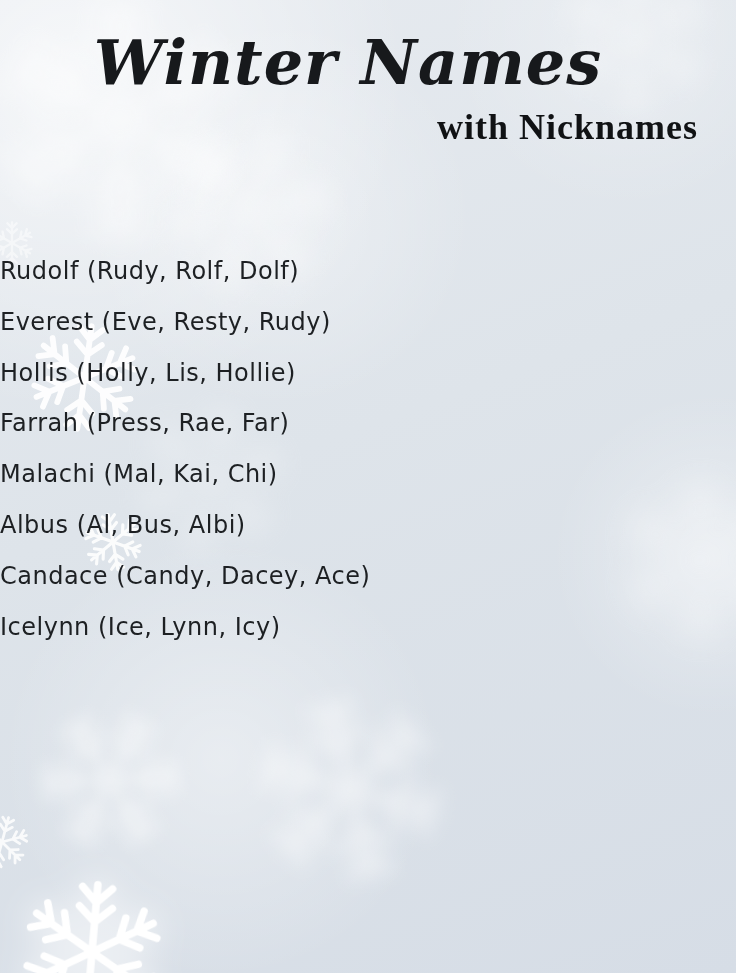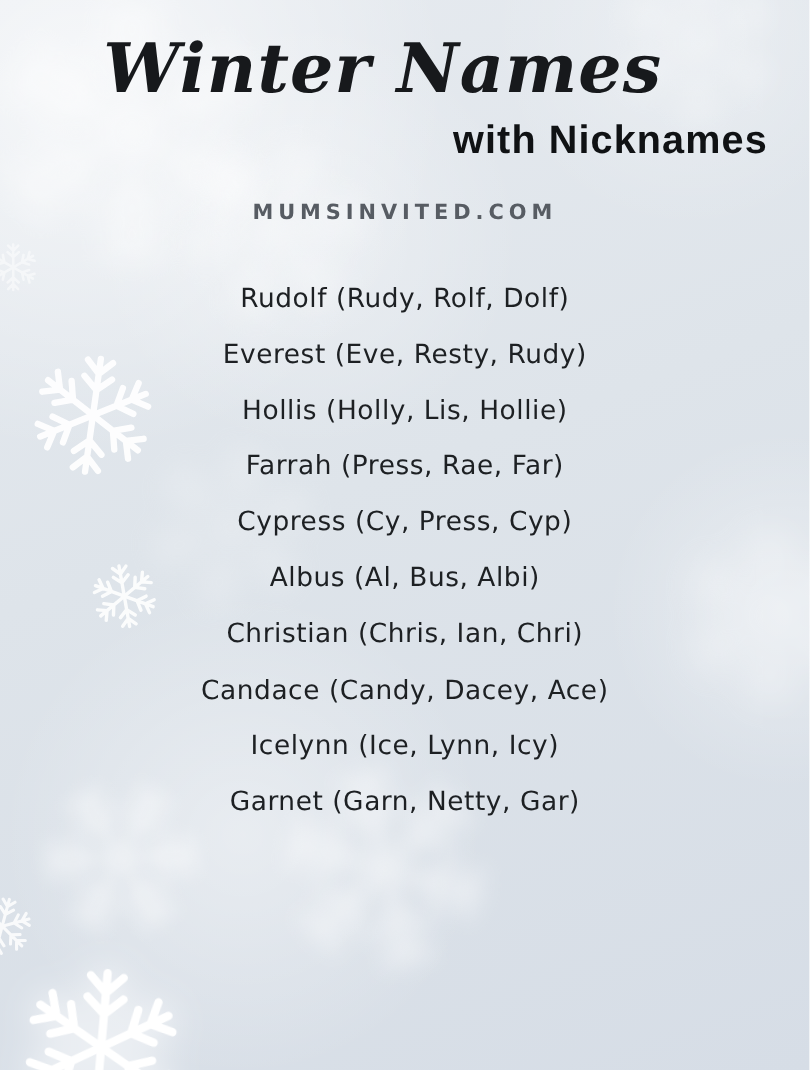--- a/index.html
+++ b/index.html
@@ -27,21 +27,21 @@
     font-style: italic;
     font-size: 62px;
     font-weight: 600;
     letter-spacing: 1px;
     color: #17191c;
   }
   .subtitle {
     position: absolute;
     top: 106px;
     right: 38px;
-    font-family: Liberation Sans, sans-serif;
+    font-family: Liberation Serif, serif;
     font-weight: bold;
     font-size: 36px;
     letter-spacing: 1px;
     color: #101214;
   }
   .website {
     position: absolute;
     top: 182px;
     left: 0;
     width: 736px;
@@ -53,21 +53,21 @@
   }
   .name-list {
     position: absolute;
     top: 246px;
     left: 0;
     width: 736px;
   }
   .name-row {
     height: 50.8px;
     line-height: 50.8px;
-    text-align: center;
+    text-align: left;
     font-size: 24px;
     letter-spacing: 0.5px;
     color: #1d2023;
     white-space: nowrap;
   }
   .flake { position: absolute; pointer-events: none; }
   .defs { position: absolute; width: 0; height: 0; }
 </style>
 </head>
 <body>
@@ -124,28 +124,25 @@
     </svg>
   <svg class="flake" style="left:-26px; top:814px; width:56px; height:56px; opacity:.85; transform:rotate(15deg);">
       <use href="#flake"></use>
     </svg>
   <svg class="flake" style="left:17px; top:877px; width:150px; height:150px; opacity:1; filter:drop-shadow(0 0 16px rgba(255,255,255,0.95)); transform:rotate(5deg);">
       <use href="#flake"></use>
     </svg>
 
   <h1 class="title" style="margin:0;">Winter Names</h1>
   <div class="subtitle">with Nicknames</div>
-  <div class="website">MUMSINVITED.COM</div>
 
   <div class="name-list">
     <div class="name-row">Rudolf (Rudy, Rolf, Dolf)</div>
     <div class="name-row">Everest (Eve, Resty, Rudy)</div>
     <div class="name-row">Hollis (Holly, Lis, Hollie)</div>
     <div class="name-row">Farrah (Press, Rae, Far)</div>
-    <div class="name-row">Cypress (Cy, Press, Cyp)</div>
+    <div class="name-row">Malachi (Mal, Kai, Chi)</div>
     <div class="name-row">Albus (Al, Bus, Albi)</div>
-    <div class="name-row">Christian (Chris, Ian, Chri)</div>
     <div class="name-row">Candace (Candy, Dacey, Ace)</div>
     <div class="name-row">Icelynn (Ice, Lynn, Icy)</div>
-    <div class="name-row">Garnet (Garn, Netty, Gar)</div>
   </div>
 
 </div>
 
 </body></html>

